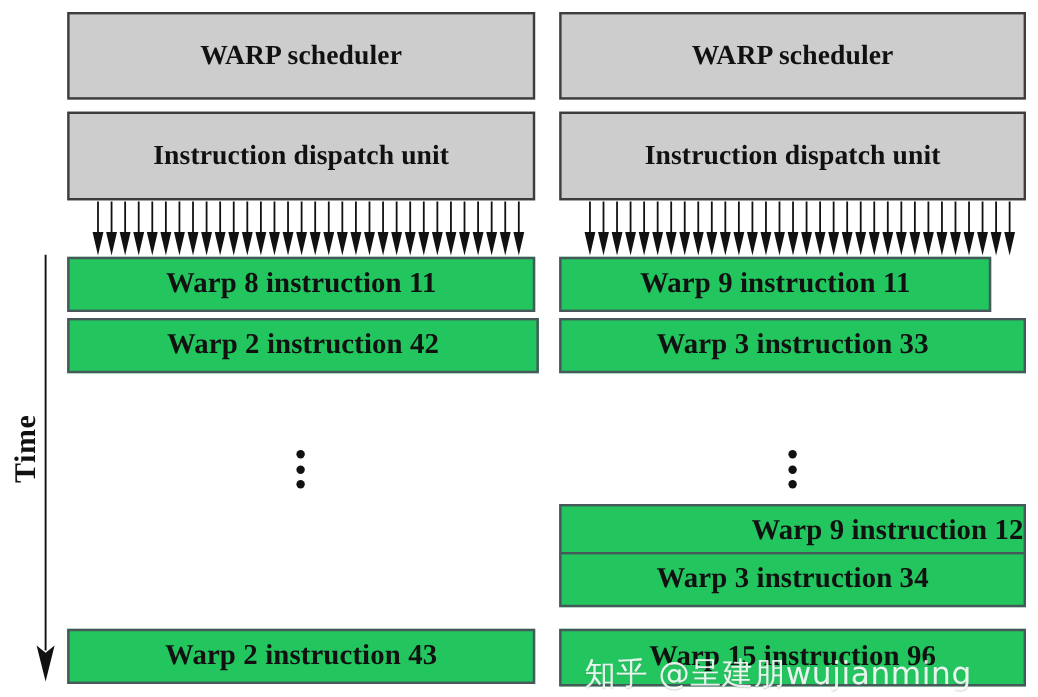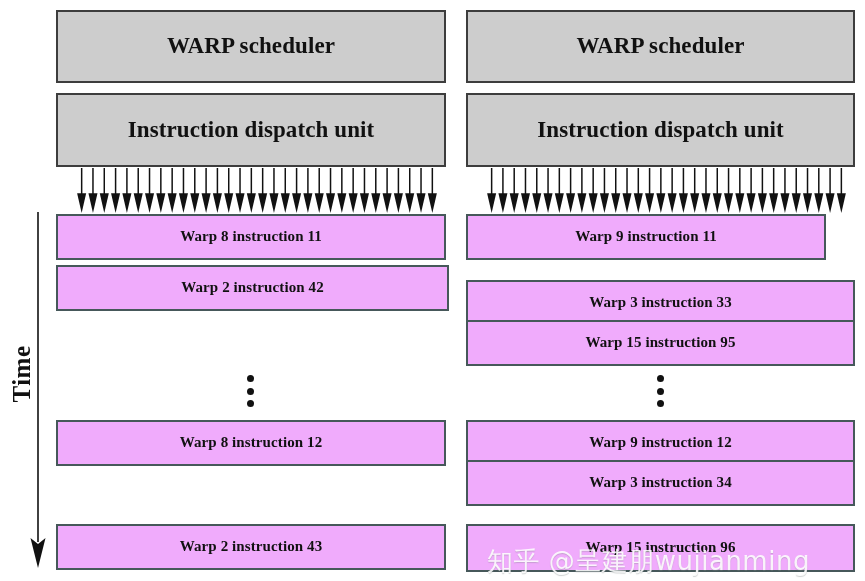--- a/index.html
+++ b/index.html
@@ -32,23 +32,23 @@
     color: #111111;
     line-height: 1.05;
     letter-spacing: 0.1px;
   }
   .box.header {
     background: #cdcdcd;
     border-color: #3d3d3d;
     text-align: center;
   }
   .box.inst {
-    background: #f0abfc;
+    background: #22c55e;
     border-color: #46585a;
-    font-size: 15px;
+    font-size: 24px;
   }
   .header-title {
     font-size: 23px;
     font-weight: bold;
   }
 
   
   .arrow-bundle {
     position: absolute;
   }
@@ -186,23 +186,20 @@
   <div class="box inst" style="left:56px; top:265px; width:393px; height:46px;">
     <span>Warp 2 instruction 42</span>
   </div>
 
   <div class="vdots" style="left:247px; top:375px; width:7px; height:32px;">
     <i></i>
     <i></i>
     <i></i>
   </div>
 
-  <div class="box inst" style="left:56px; top:420px; width:390px; height:46px;">
-    <span>Warp 8 instruction 12</span>
-  </div>
   <div class="box inst" style="left:56px; top:524px; width:390px; height:46px;justify-content:center;">
     <span>Warp 2 instruction 43</span>
   </div>
 
   <div class="box header" style="left:466px; top:10px; width:389px; height:73px;">
     <span class="header-title">WARP scheduler</span>
   </div>
 
   <div class="box header" style="left:466px; top:93px; width:389px; height:74px;">
     <span class="header-title">Instruction dispatch unit</span>
@@ -273,34 +270,31 @@
         <line x1="344.08" y1="1" x2="344.08" y2="27.26" stroke="#111111" stroke-width="1.5"></line>
         <polygon points="339.57,26.26 348.59,26.26 344.08,46.00" fill="#111111"></polygon>
         <line x1="355.36" y1="1" x2="355.36" y2="27.26" stroke="#111111" stroke-width="1.5"></line>
         <polygon points="350.85,26.26 359.87,26.26 355.36,46.00" fill="#111111"></polygon>
       </svg>
   </div>
 
   <div class="box inst" style="left:466px; top:214px; width:360px; height:46px;">
     <span>Warp 9 instruction 11</span>
   </div>
-  <div class="box inst" style="left:466px; top:265px; width:389px; height:46px;margin-top:15px;">
+  <div class="box inst" style="left:466px; top:265px; width:389px; height:46px;">
     <span>Warp 3 instruction 33</span>
   </div>
-  <div class="box inst" style="left:466px; top:320px; width:389px; height:46px;">
-    <span>Warp 15 instruction 95</span>
-  </div>
 
   <div class="vdots" style="left:657px; top:375px; width:7px; height:32px;">
     <i></i>
     <i></i>
     <i></i>
   </div>
 
-  <div class="box inst" style="left:466px; top:420px; width:389px; height:46px;">
+  <div class="box inst" style="left:466px; top:420px; width:389px; height:46px;justify-content:flex-end;">
     <span>Warp 9 instruction 12</span>
   </div>
   <div class="box inst" style="left:466px; top:460px; width:389px; height:46px;">
     <span>Warp 3 instruction 34</span>
   </div>
   <div class="box inst" style="left:466px; top:524px; width:389px; height:48px;">
     <span>Warp 15 instruction 96</span>
   </div>
 
   <div class="time-axis-line" style="left:28px; top:212px; width:20px; height:358px;">

